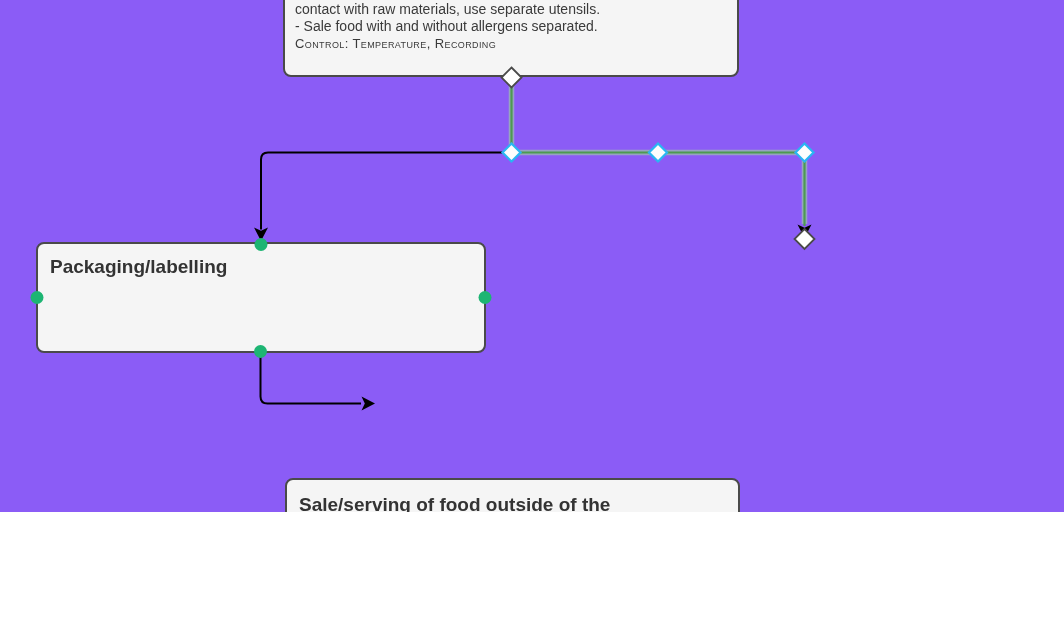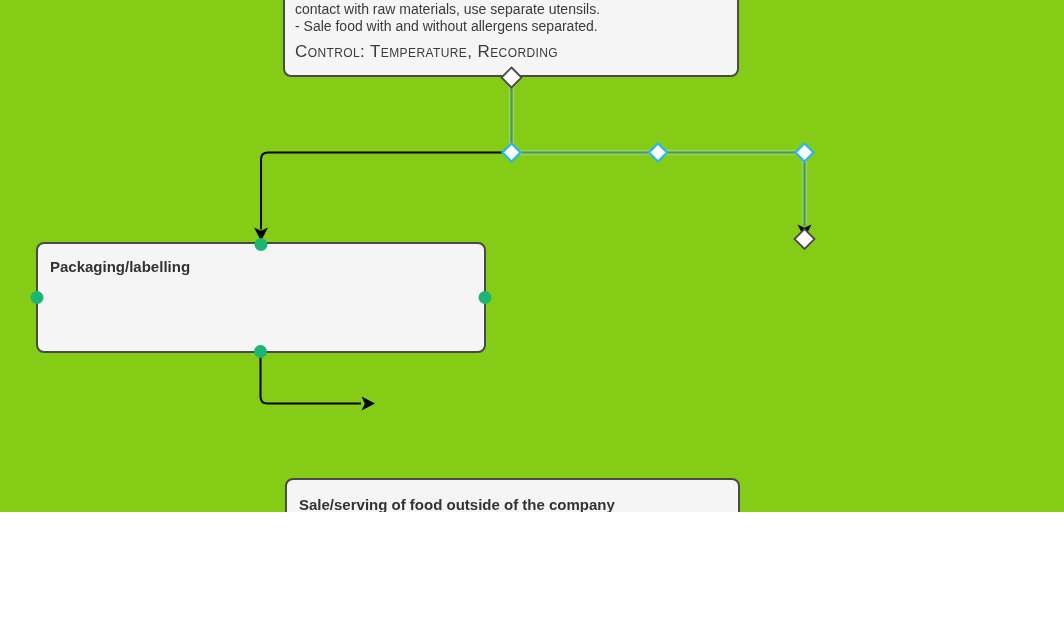--- a/index.html
+++ b/index.html
@@ -3,55 +3,54 @@
 <meta charset="utf-8">
 <style>
   html, body { margin: 0; padding: 0; background: #ffffff; }
   body { font-family: "Liberation Sans", "DejaVu Sans", sans-serif; }
 
   #canvas {
     position: relative;
     width: 1064px;
     height: 512px;
     overflow: hidden;
-    background: #84cc16;
+    background: #8b5cf6;
   }
 
   .node {
     position: absolute;
     background: var(--node-fill, #f5f5f5);
     border: 2px solid var(--node-border, #4a4a4a);
     border-radius: 8px;
     box-sizing: border-box;
     color: var(--text, #333333);
   }
 
   .node-label {
     position: absolute;
     left: 12px;
     top: 13px;
-    font-size: 15px;
+    font-size: 19px;
     font-weight: bold;
     line-height: 19px;
     color: var(--text, #333333);
   }
 
   .prep-body {
     position: absolute;
     left: 10px;
     font-size: 14px;
     line-height: 17px;
     font-weight: normal;
     color: #3a3a3a;
     white-space: nowrap;
   }
 
   .prep-control {
-    margin-top: 8px;
-    font-size: 17px;
+    font-size: 13px;
     font-variant: small-caps;
     letter-spacing: 0.4px;
     color: #3a3a3a;
   }
 
   #overlay {
     position: absolute;
     left: 0; top: 0;
     width: 1064px;
     height: 636px;

